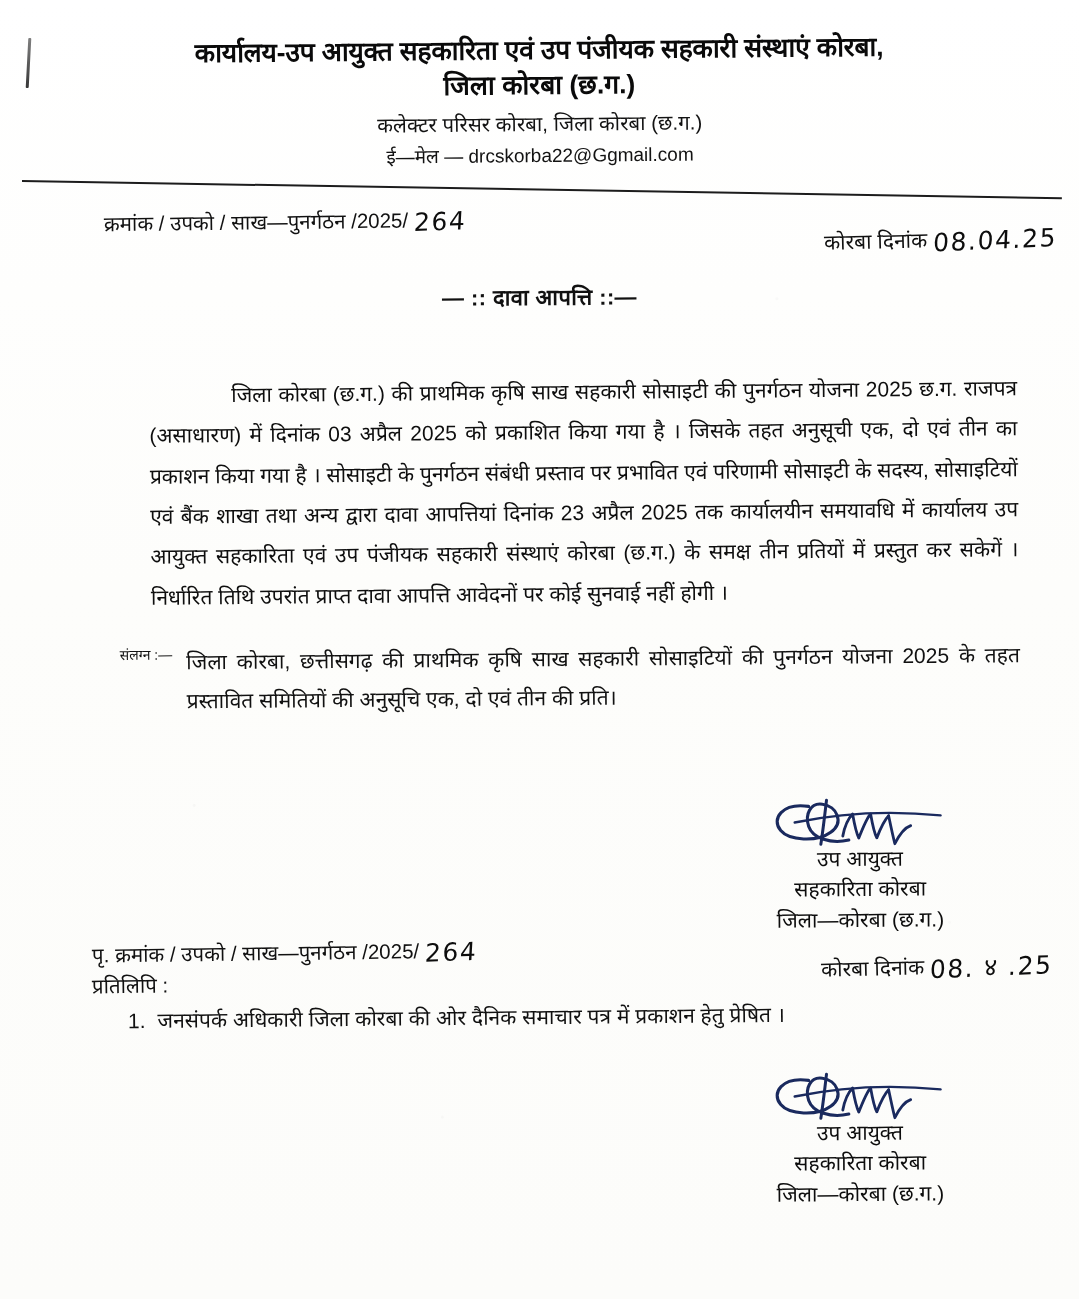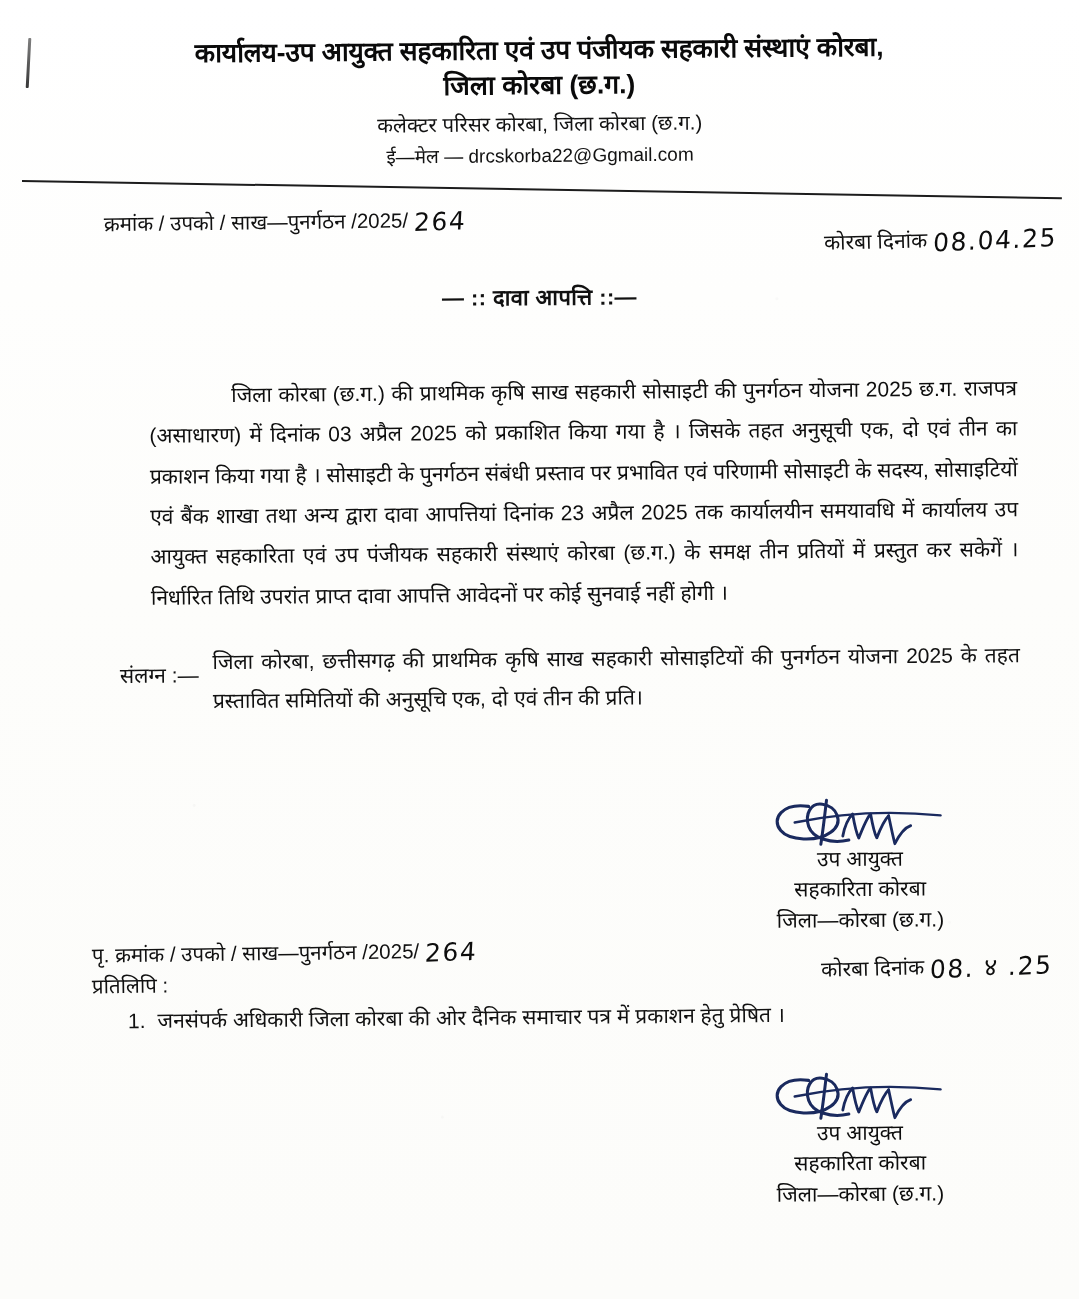--- a/index.html
+++ b/index.html
@@ -174,25 +174,24 @@
     position: absolute;
     left: 120px;
     top: 640px;
     width: 900px;
     display: flex;
     gap: 14px;
     transform: rotate(-0.5deg);
   }
 
   .enclosure-label {
-    font-size: 21px;
+    font-size: 14px;
     white-space: nowrap;
     flex: 0 0 auto;
     padding-top: 1px;
-    margin-top: 16px;
   }
 
   .enclosure-text {
     font-size: 21px;
     line-height: 1.85;
     text-align: justify;
   }
 
   
   .sign-block {

